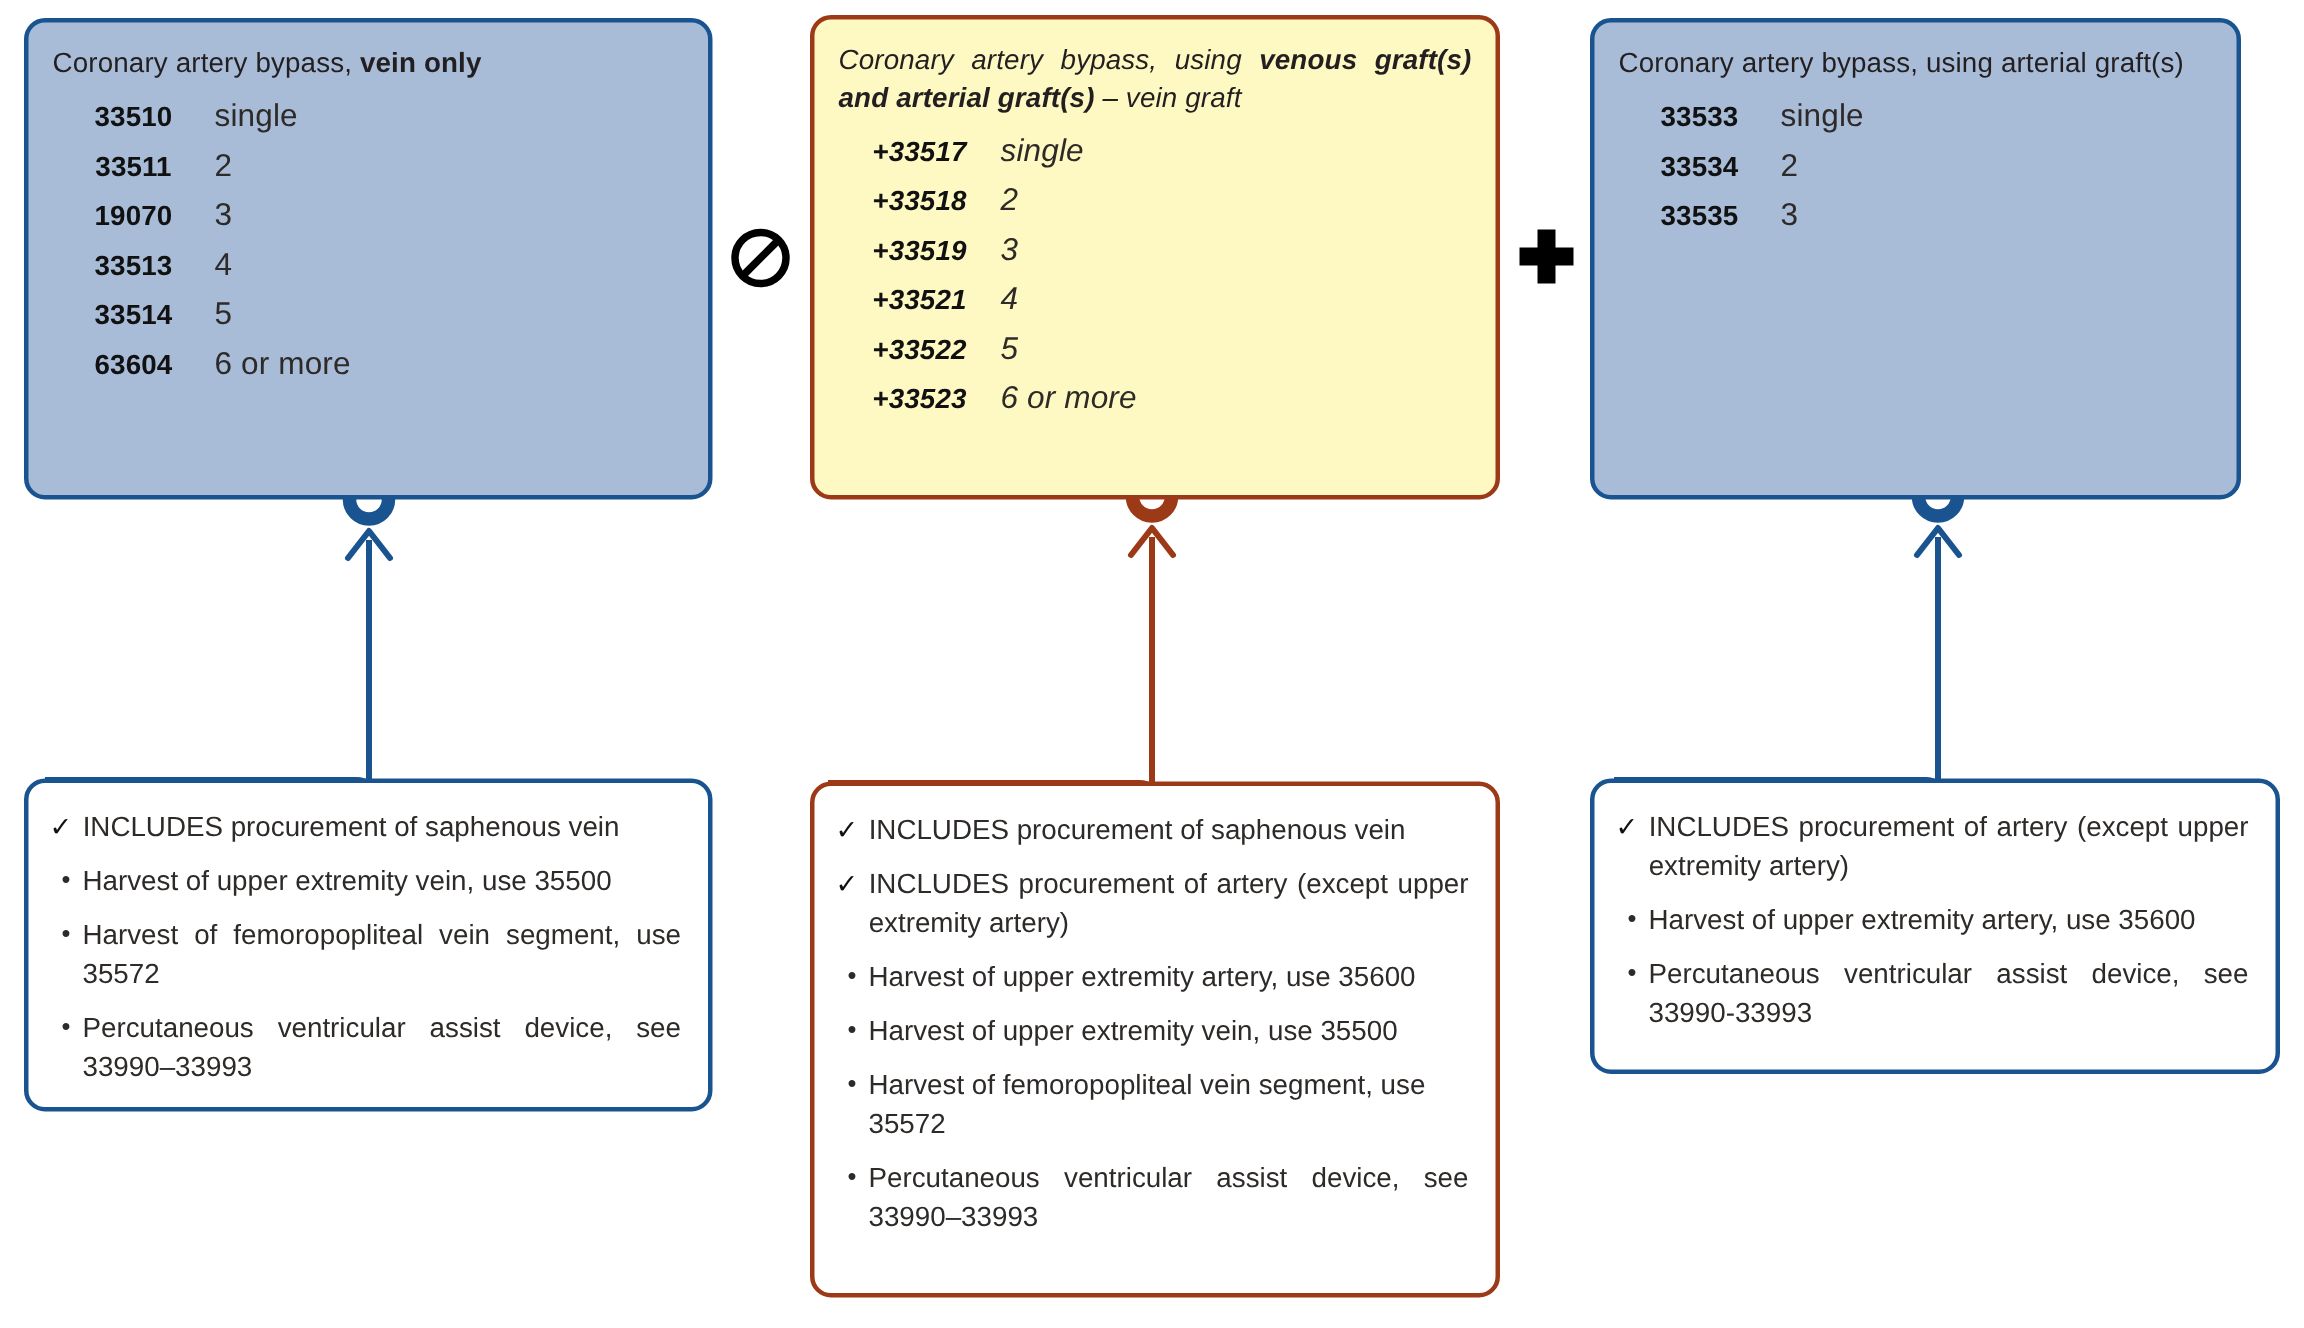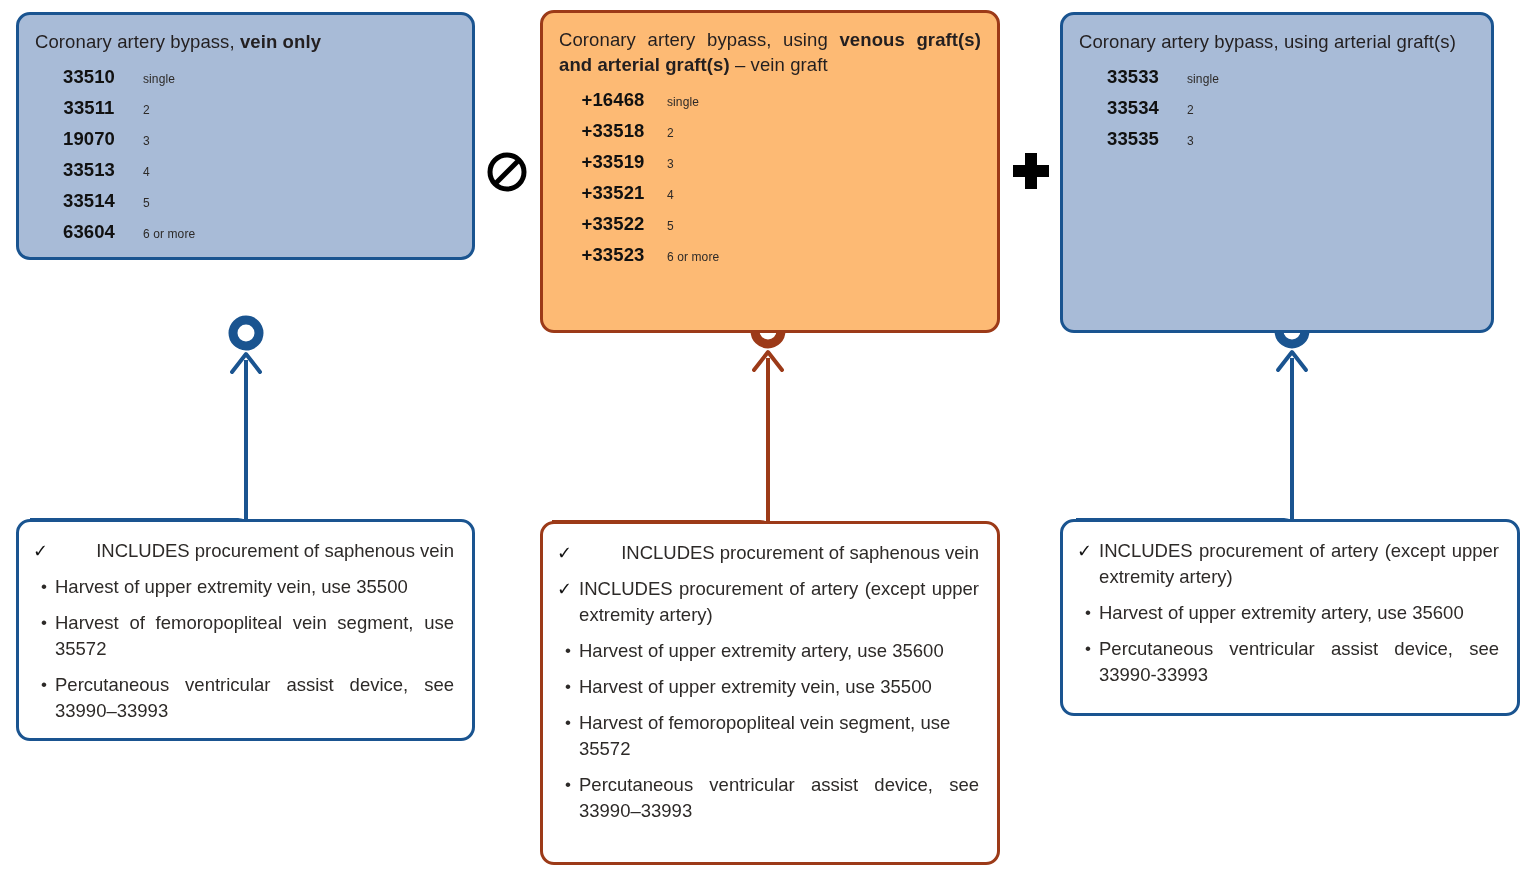--- a/index.html
+++ b/index.html
@@ -15,35 +15,35 @@
 
   
   .code-box{
     position:absolute;
     border-radius:14px;
     box-sizing:border-box;
     border-width:3px;border-style:solid;
     padding:14px 16px 0 16px;
   }
   .code-box.blue{background:#a8bbd7;border-color:#1a5490;}
-  .code-box.orange{background:#fdba74;border-color:#9c3a18;}
+  .code-box.orange{background:#fef9c3;border-color:#9c3a18;font-style:italic;}
 
   .box-title{
     font-size:18.5px;line-height:25px;color:#231f20;
     letter-spacing:0.1px;margin:0 0 12px 0;
     text-align:justify;
   }
   .box-title b{font-weight:bold;}
 
   .code-row{display:flex;align-items:baseline;margin-bottom:9px;text-align:center;}
   .code-num{
     font-weight:bold;font-size:18.5px;color:#111;
     width:108px;flex:0 0 108px;letter-spacing:0.1px;
   }
-  .code-desc{font-size:12px;color:#2d2a28;letter-spacing:0.1px;}
+  .code-desc{font-size:21px;color:#2d2a28;letter-spacing:0.1px;}
 
   
   .note-box{
     position:absolute;
     box-sizing:border-box;
     background:#ffffff;
     border-radius:14px;
     border-width:3px;border-style:solid;
     padding:16px 18px 14px 14px;
   }
@@ -53,21 +53,21 @@
   .includes-line{
     display:flex;align-items:flex-start;
     font-size:18.5px;line-height:26px;color:#2d2a28;
     margin-bottom:10px;
   }
   .check-mark{
     flex:0 0 auto;margin-right:7px;font-size:18px;
     color:#111;line-height:26px;
   }
   .includes-text{flex:1 1 auto;text-align:justify;}
-  .includes-text.nojust{text-align:right;}
+  .includes-text.nojust{text-align:left;}
 
   .sub-list{margin:4px 0 0 0;padding:0;list-style:none;}
   .sub-item{
     display:flex;align-items:flex-start;
     font-size:18.5px;line-height:26px;color:#2d2a28;
     margin-bottom:10px;
   }
   .sub-bullet{
     flex:0 0 auto;width:22px;text-align:center;
     font-size:17px;line-height:26px;color:#2d2a28;
@@ -104,21 +104,21 @@
     </g>
 
     <g>
       <path d="M1292 540 L1292 358" stroke="#1a5490" stroke-width="4" fill="none"></path>
       <path d="M1292 540 L1292 528 Q1292 520 1284 520 L1076 520" stroke="#1a5490" stroke-width="4" fill="none"></path>
       <path d="M1278 370 L1292 352 L1306 370" stroke="#1a5490" stroke-width="4" fill="none" stroke-linecap="round" stroke-linejoin="round"></path>
       <circle cx="1292" cy="331" r="13" fill="none" stroke="#1a5490" stroke-width="9"></circle>
     </g>
   </svg>
 
-  <div class="code-box blue" style="left:16px;top:12px;width:459px;height:248px;">
+  <div class="code-box blue" style="left:16px;top:12px;width:459px;height:321px;">
     <div class="box-title"><span>Coronary artery bypass, </span><b>vein only</b><span></span></div>
 
     <div class="code-row">
       <span class="code-num">33510</span>
       <span class="code-desc">single</span>
     </div>
     <div class="code-row">
       <span class="code-num">33511</span>
       <span class="code-desc">2</span>
     </div>
@@ -144,21 +144,21 @@
     <svg width="46" height="46" viewBox="0 0 46 46">
       <circle cx="23" cy="23" r="17" fill="none" stroke="#000000" stroke-width="5"></circle>
       <line x1="11.5" y1="34.5" x2="34.5" y2="11.5" stroke="#000000" stroke-width="5"></line>
     </svg>
   </div>
 
   <div class="code-box orange" style="left:540px;top:10px;width:460px;height:323px;">
     <div class="box-title"><span>Coronary artery bypass, using </span><b>venous graft(s) and arterial graft(s)</b><span> – vein graft</span></div>
 
     <div class="code-row">
-      <span class="code-num">+16468</span>
+      <span class="code-num">+33517</span>
       <span class="code-desc">single</span>
     </div>
     <div class="code-row">
       <span class="code-num">+33518</span>
       <span class="code-desc">2</span>
     </div>
     <div class="code-row">
       <span class="code-num">+33519</span>
       <span class="code-desc">3</span>
     </div>

